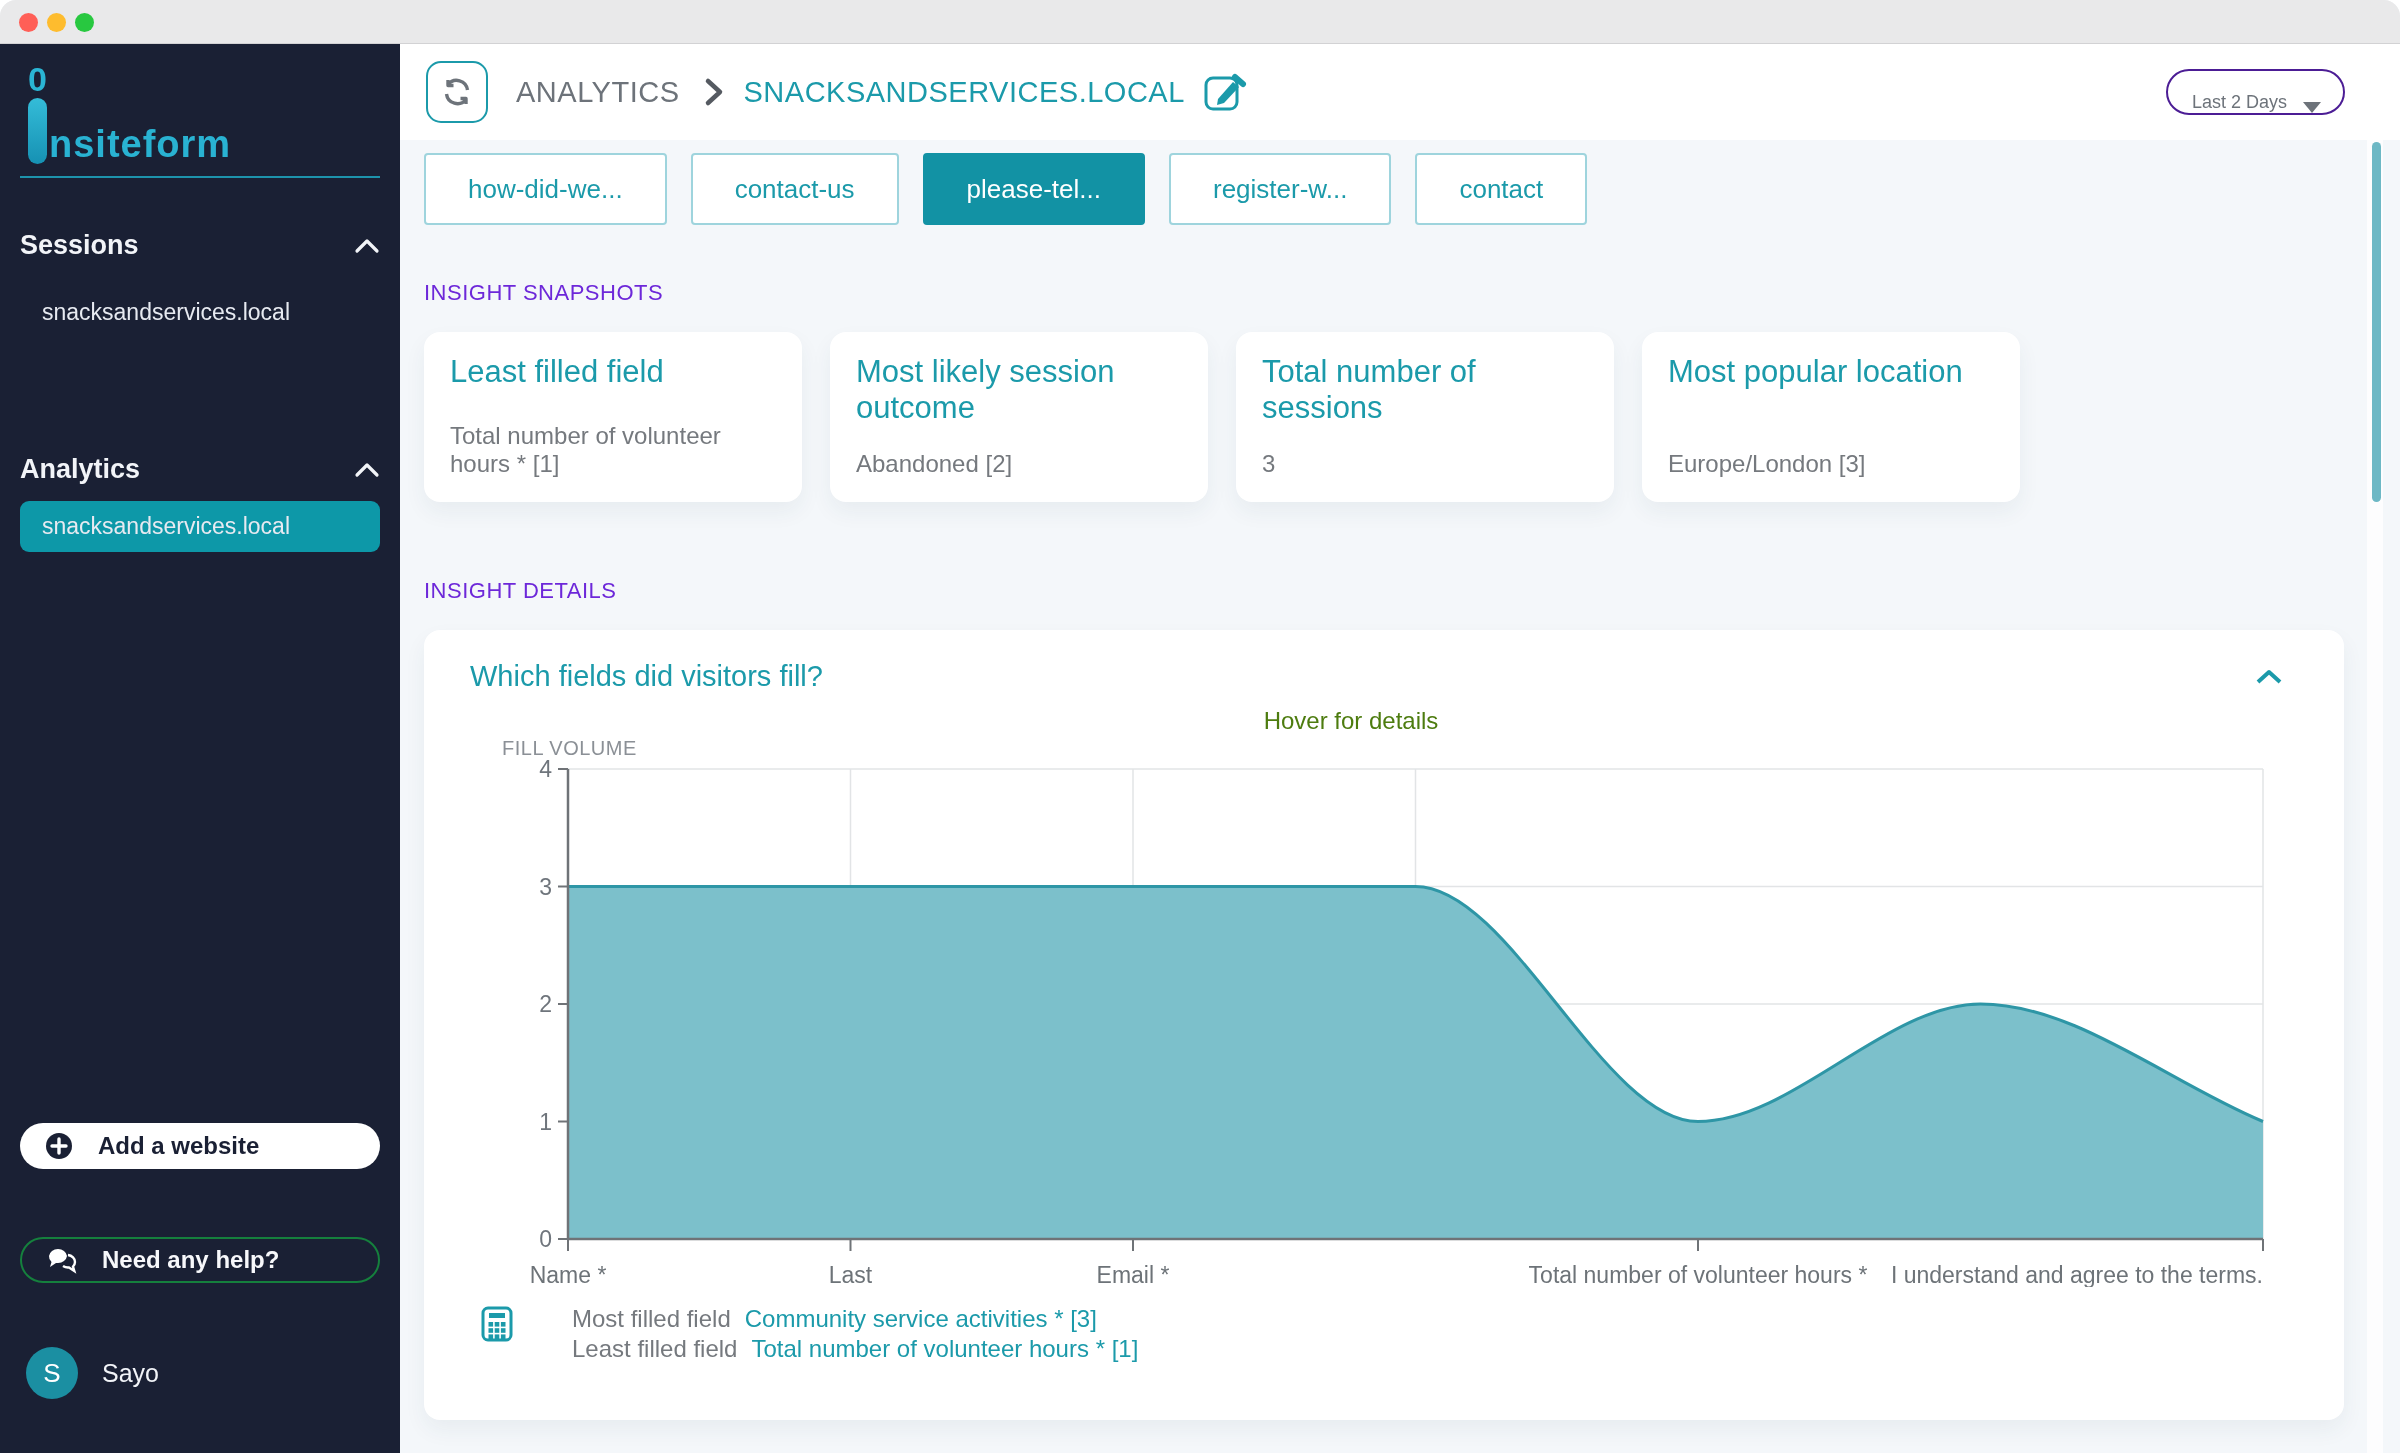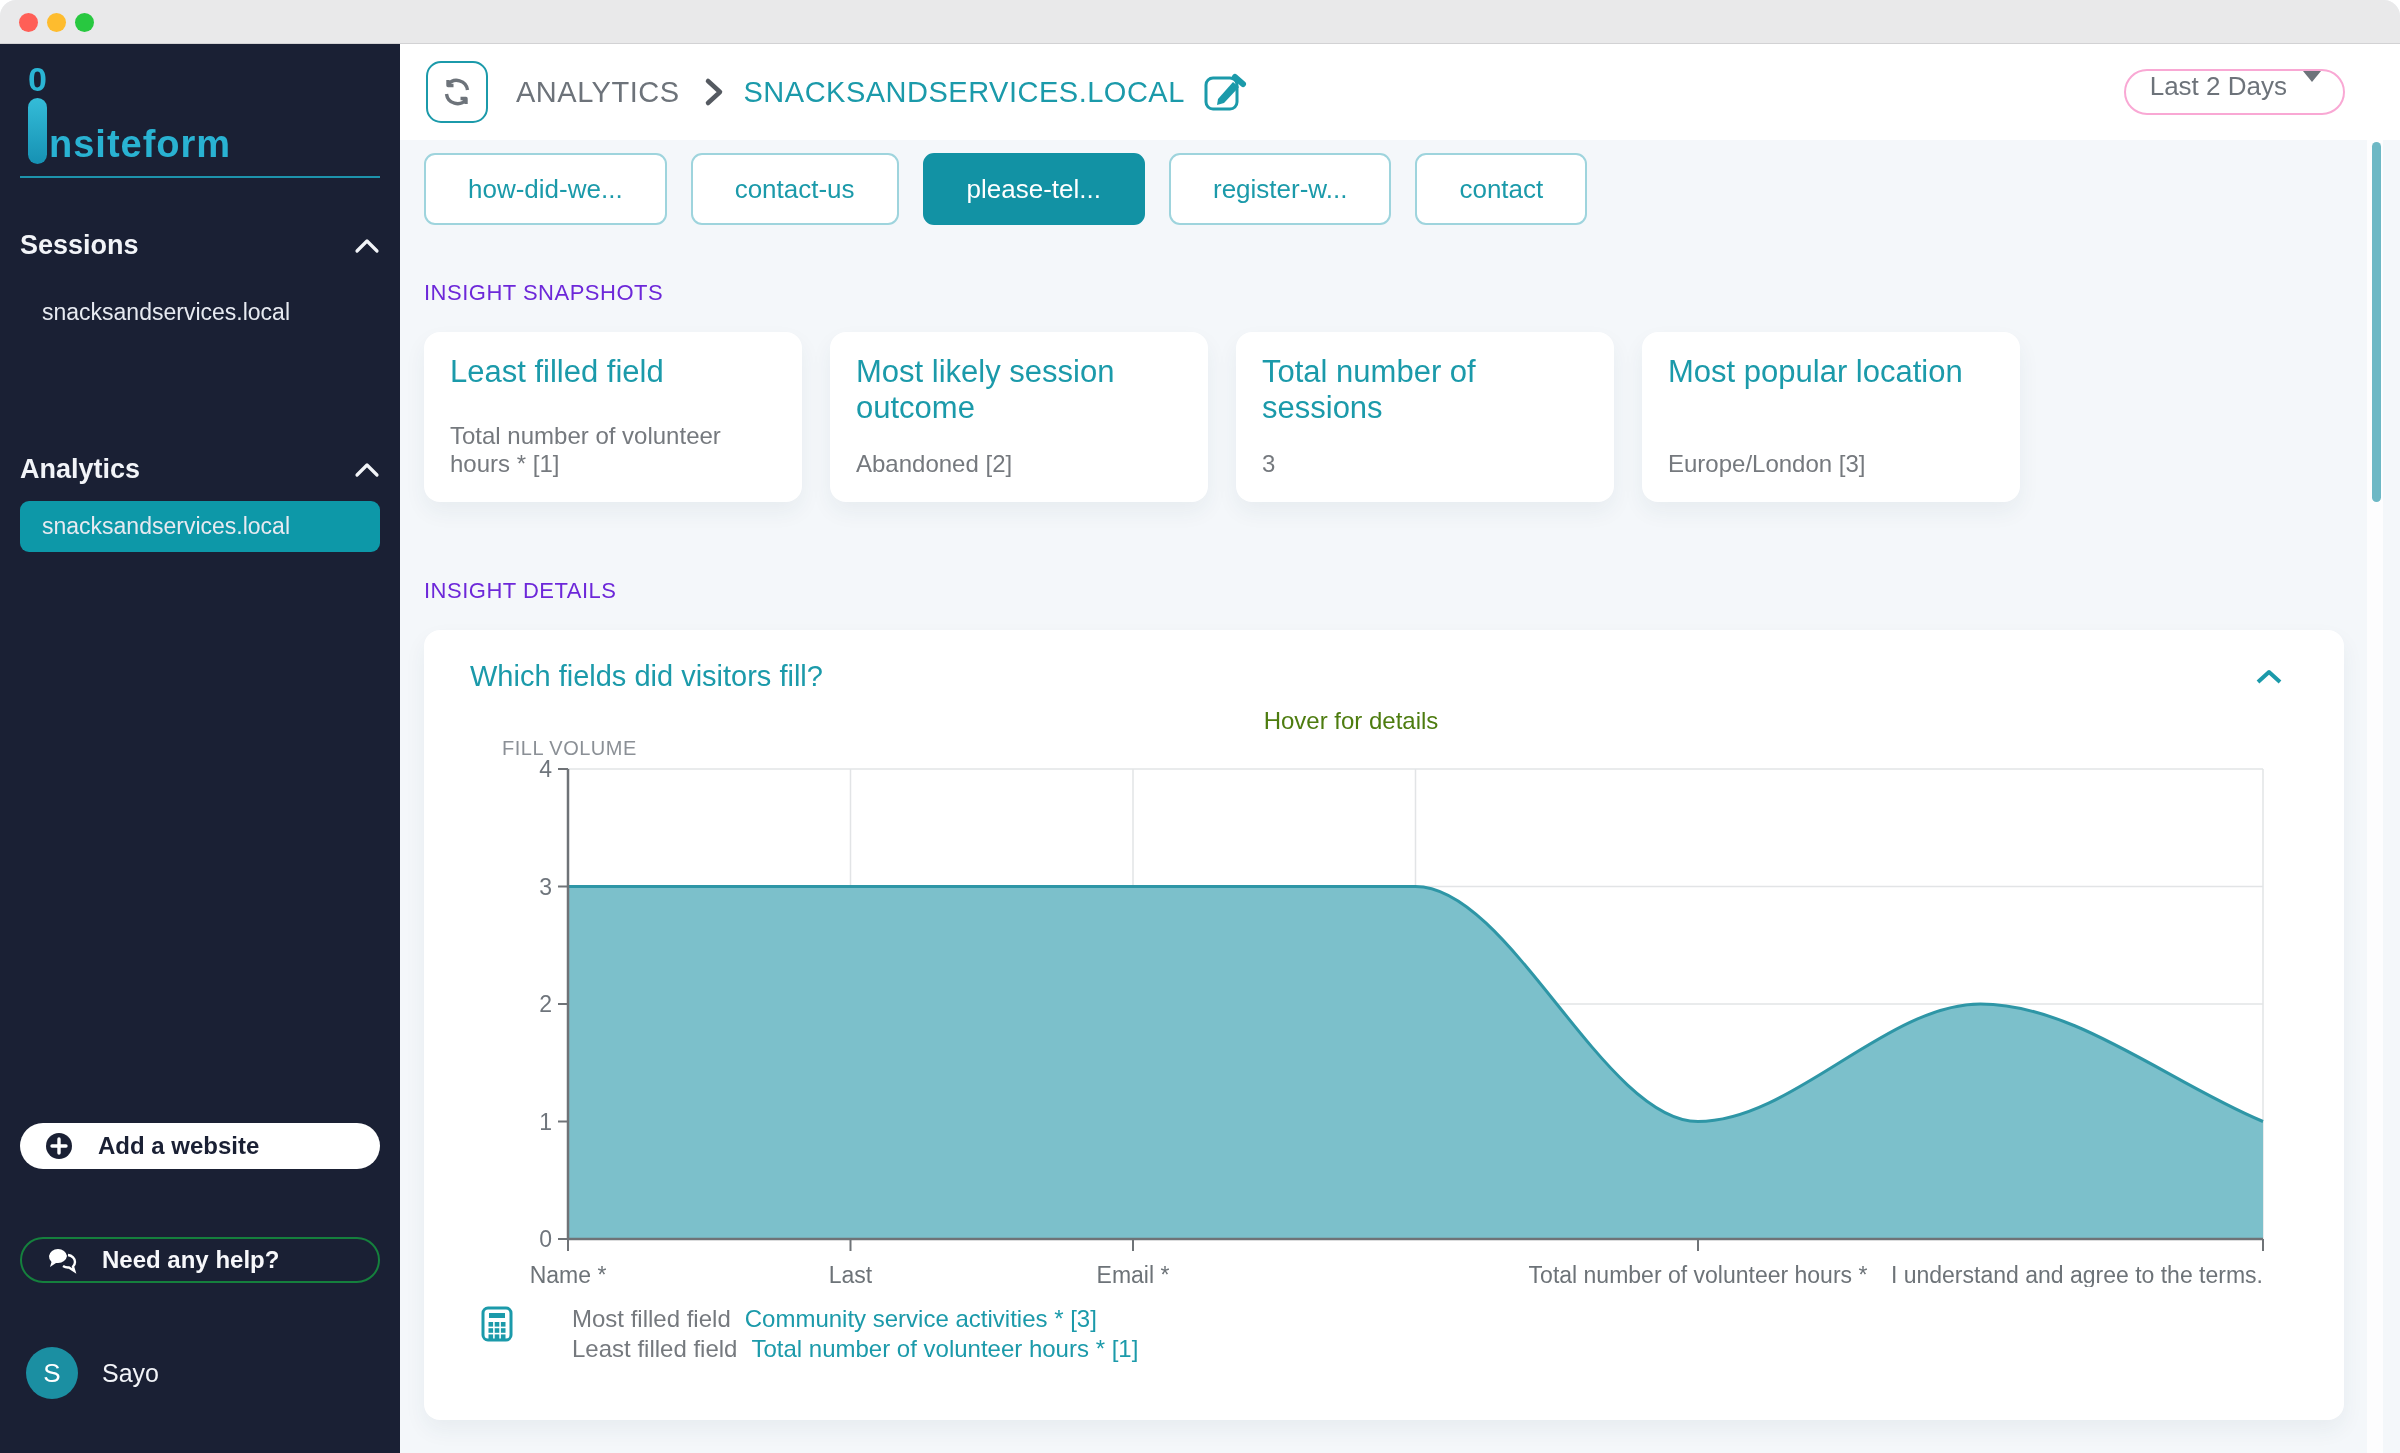--- a/index.html
+++ b/index.html
@@ -55,31 +55,31 @@
   .topbar { position:absolute; top:0; left:0; width:2000px; height:96px; background:#fff;
             display:flex; align-items:center; padding:0 55px 0 26px; }
   .refresh-btn { width:62px; height:62px; border:2px solid #1b9aaa; border-radius:15px;
                  background:#fff; display:flex; align-items:center; justify-content:center;
                  cursor:pointer; flex:0 0 auto; }
   .crumb-section { font-size:29px; color:#6d737a; letter-spacing:.5px; margin-left:28px; }
   .crumb-sep { margin:0 20px 0 24px; }
   .crumb-page { font-size:29px; color:#1b9aaa; letter-spacing:.5px; font-weight:500; }
   .edit-btn { margin-left:18px; cursor:pointer; display:flex; }
   .topbar .grow { flex:1; }
-  .range-select { height:46px; border:2px solid #f9a8d4; border-radius:23px; background:#fff;
-                  display:flex; align-items:flex-start; gap:16px; padding:0 22px 0 24px;
-                  font-size:26px; color:#6d737a; cursor:pointer; }
+  .range-select { height:46px; border:2px solid #4c1d95; border-radius:23px; background:#fff;
+                  display:flex; align-items:flex-end; gap:16px; padding:0 22px 0 24px;
+                  font-size:18px; color:#6d737a; cursor:pointer; }
   .caret-down { width:0; height:0; border-left:9px solid transparent;
                 border-right:9px solid transparent; border-top:11px solid #6d737a; }
 
   .content { position:absolute; top:96px; left:0; width:2000px; height:1313px; padding:0 0 0 24px; }
 
   
   .tabs { display:flex; gap:24px; margin-top:13px; }
-  .tab { height:72px; border:2px solid #9ed4dd; border-radius:11px; background:#fff;
+  .tab { height:72px; border:2px solid #9ed4dd; border-radius:4px; background:#fff;
          color:#1b9aaa; font-size:26px; display:flex; align-items:center; justify-content:center;
          padding:0 42px; min-width:172px; cursor:pointer; }
   .tab.active { background:#1292a4; border-color:#1292a4; color:#fff; }
 
   .section-title { font-size:22px; color:#6d28d9; letter-spacing:.5px; }
   .snapshots-title { margin-top:55px; }
 
   
   .cards { display:flex; gap:28px; margin-top:26px; }
   .card { width:378px; height:170px; background:#fff; border-radius:16px;

